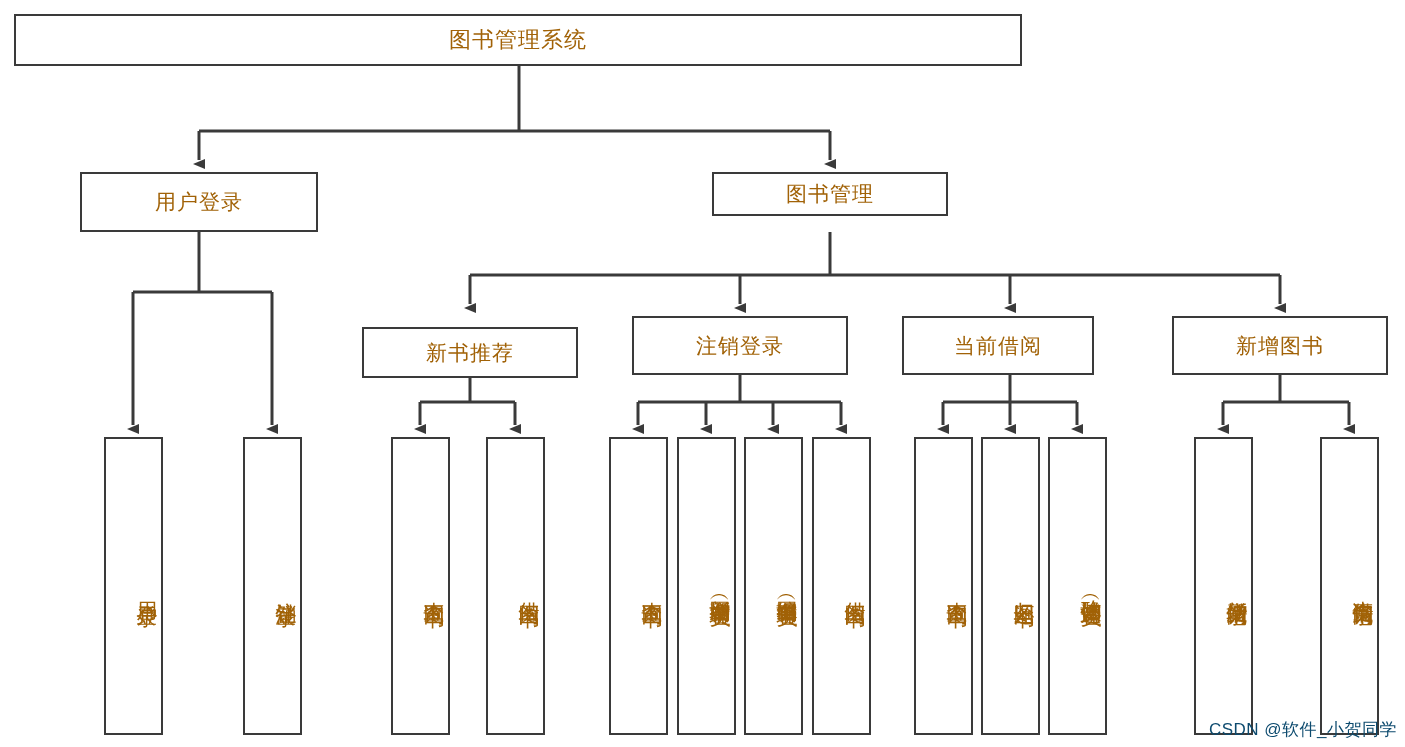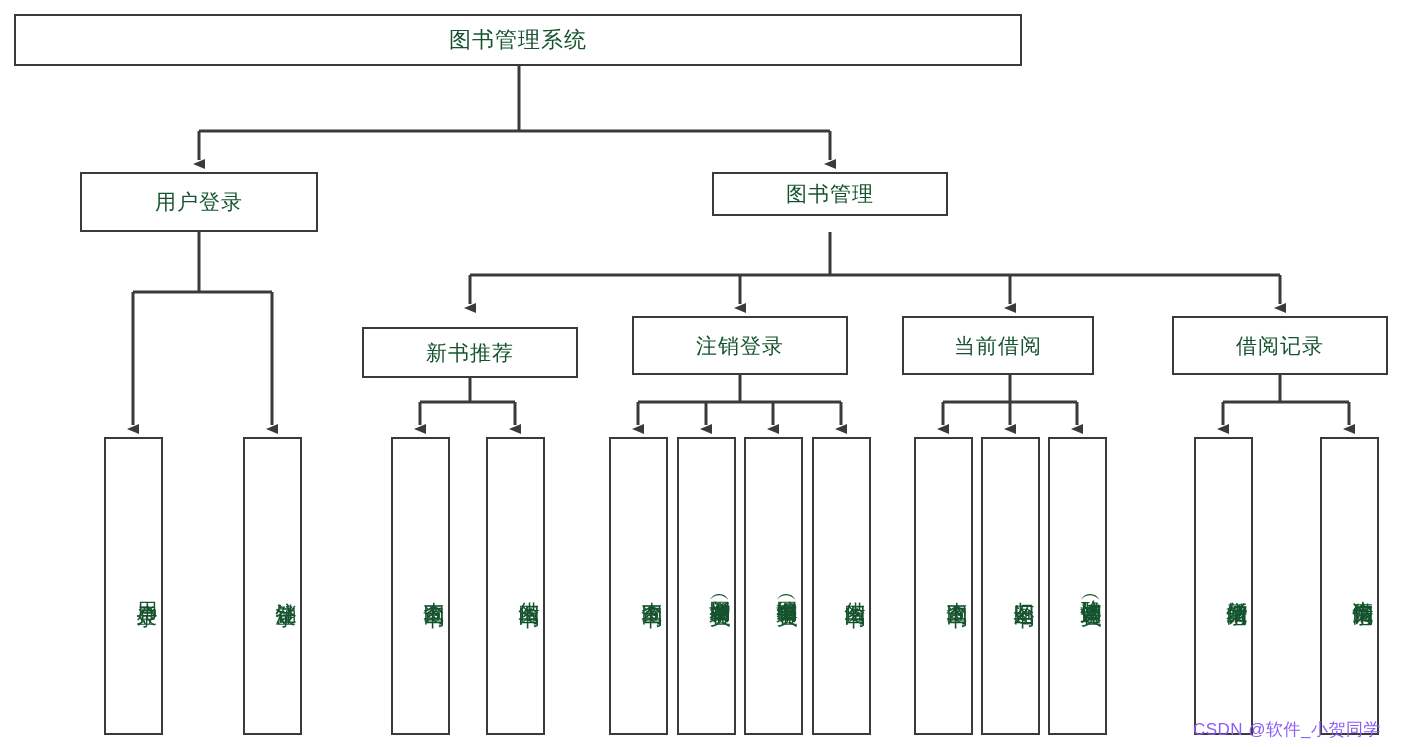--- a/index.html
+++ b/index.html
@@ -26,21 +26,21 @@
     pointer-events: none;
   }
   .node {
     position: absolute;
     box-sizing: border-box;
     border: 2px solid #3a3a3a;
     background: #ffffff;
     display: flex;
     align-items: center;
     justify-content: center;
-    color: #14532d;
+    color: #a16207;
   }
   .node.h {
     font-size: 21px;
     line-height: 1.2;
     letter-spacing: 1px;
   }
   .node.root {
     font-size: 22px;
   }
   .node.v {
@@ -52,24 +52,24 @@
     align-items: flex-start;
     justify-content: center;
     padding-top: 6px;
   }
   .node.v.tall {
     padding-top: 2px;
     letter-spacing: 1px;
   }
   .watermark {
     position: absolute;
-    right: 24px;
+    right: 8px;
     bottom: 6px;
     font-size: 17px;
-    color: #8b5cf6;
+    color: #0c4a6e;
     letter-spacing: 0.5px;
     white-space: nowrap;
   }
 </style>
 </head>
 <body>
 
 <div id="canvas">
 
   <svg id="edges" viewBox="0 0 1405 747" xmlns="http://www.w3.org/2000/svg">
@@ -123,21 +123,21 @@
   </svg>
 
   <div class="node h root" style="left:14px; top:14px; width:1008px; height:52px;">图书管理系统</div>
 
   <div class="node h" style="left:80px; top:172px; width:238px; height:60px;">用户登录</div>
   <div class="node h" style="left:712px; top:172px; width:236px; height:44px;">图书管理</div>
 
   <div class="node h" style="left:362px; top:327px; width:216px; height:51px;">新书推荐</div>
   <div class="node h" style="left:632px; top:316px; width:216px; height:59px;">注销登录</div>
   <div class="node h" style="left:902px; top:316px; width:192px; height:59px;">当前借阅</div>
-  <div class="node h" style="left:1172px; top:316px; width:216px; height:59px;">借阅记录</div>
+  <div class="node h" style="left:1172px; top:316px; width:216px; height:59px;">新增图书</div>
 
   <div class="node v" style="left:104px; top:437px; width:59px; height:298px;">用户登录</div>
   <div class="node v" style="left:243px; top:437px; width:59px; height:298px;">注销登录</div>
 
   <div class="node v" style="left:391px; top:437px; width:59px; height:298px;">查询图书</div>
   <div class="node v" style="left:486px; top:437px; width:59px; height:298px;">借阅图书</div>
 
   <div class="node v" style="left:609px; top:437px; width:59px; height:298px;">查询图书</div>
   <div class="node v tall" style="left:677px; top:437px; width:59px; height:298px;">新增图书（管理员）</div>
   <div class="node v tall" style="left:744px; top:437px; width:59px; height:298px;">编辑图书（管理员）</div>

